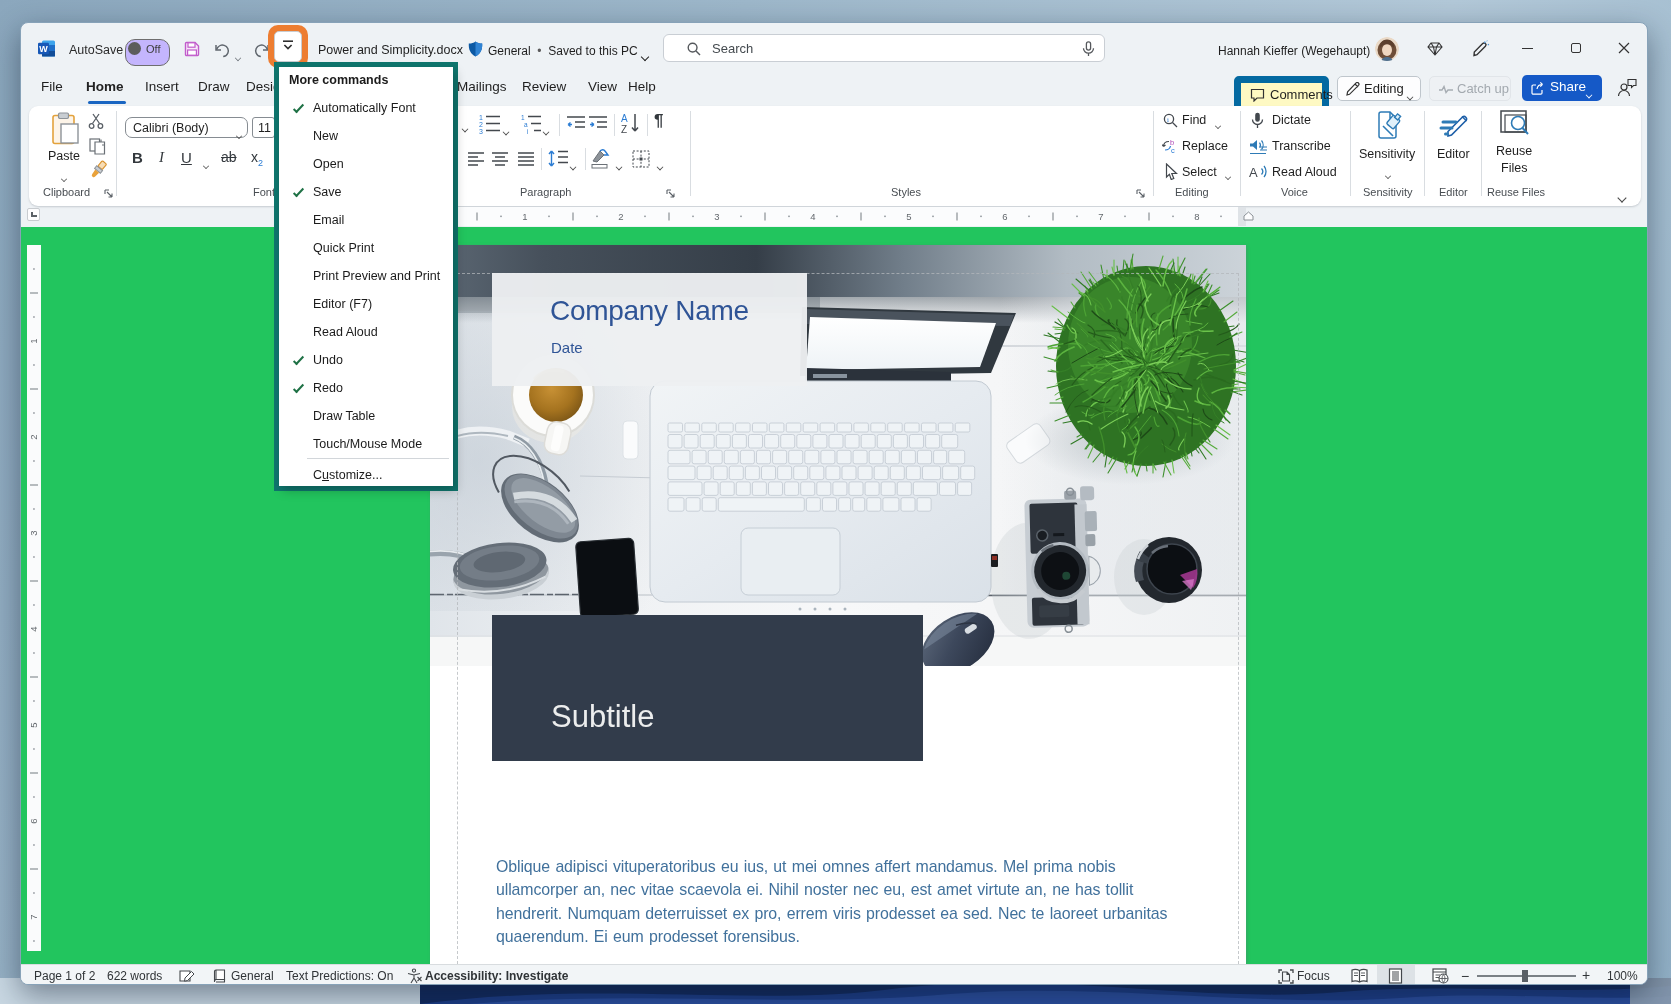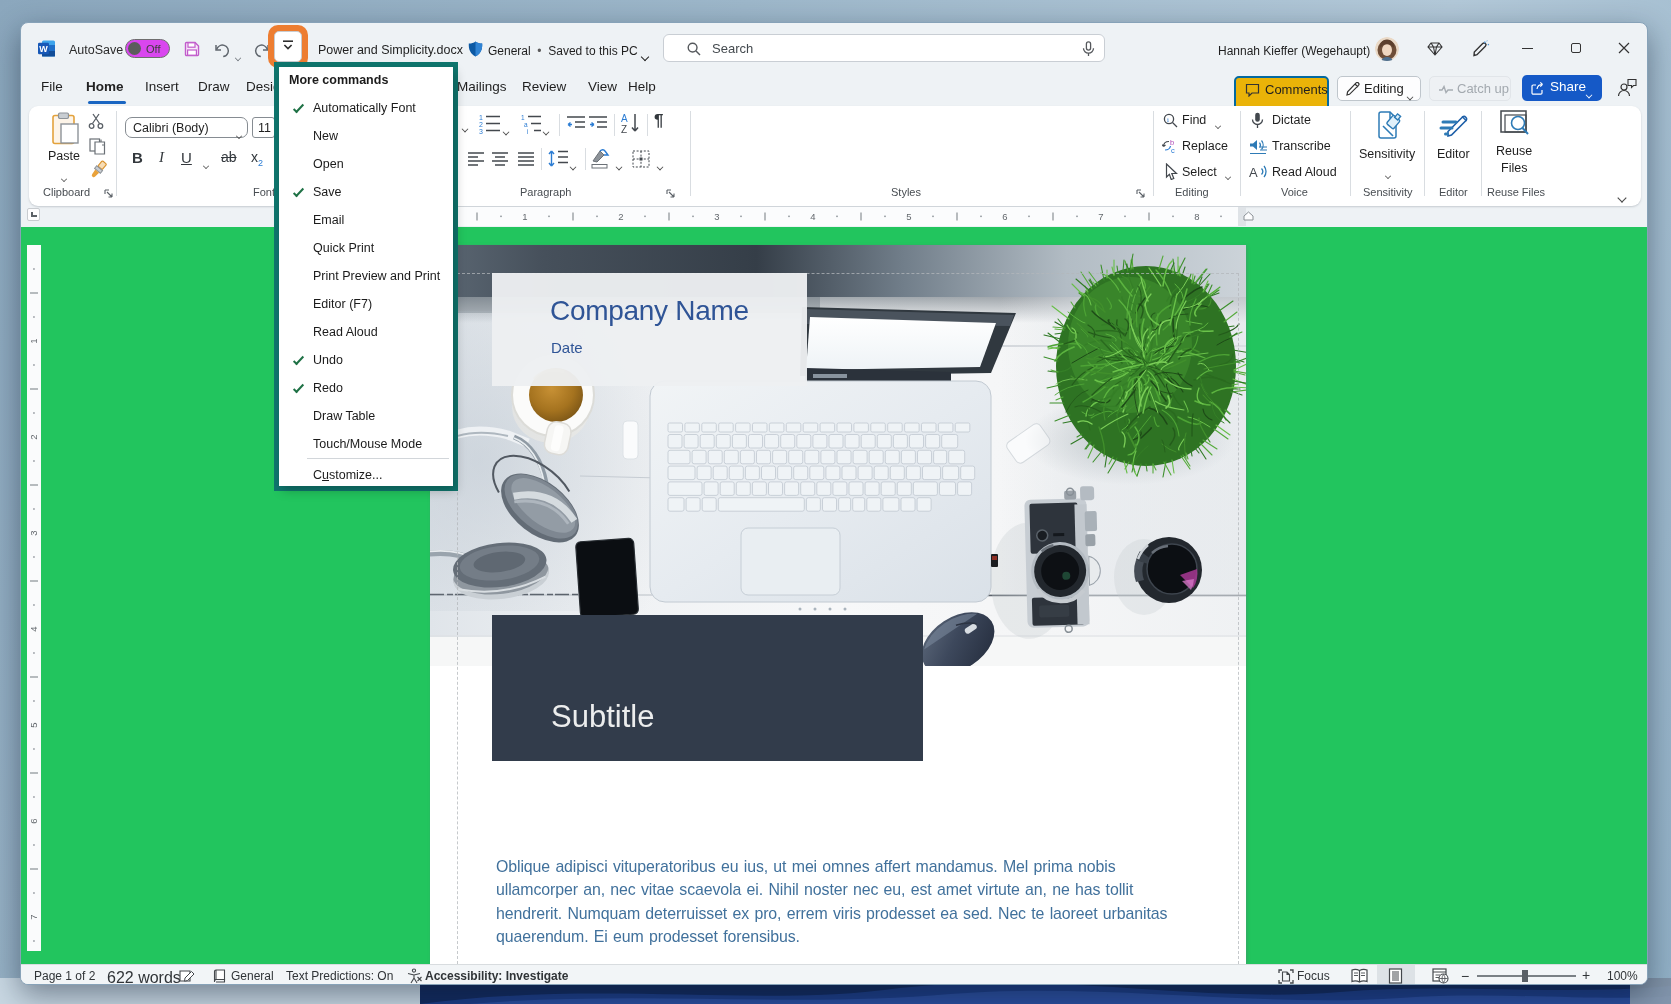--- a/index.html
+++ b/index.html
@@ -50,21 +50,21 @@
 
     <svg class="ic" style="left:17px;top:17px" width="17" height="17" viewBox="0 0 17 17">
       <rect x="4" y="0.5" width="13" height="16" rx="1.5" fill="#3da4ec"></rect>
       <rect x="4" y="5" width="13" height="6" fill="#1e6ec8"></rect>
       <rect x="4" y="11" width="13" height="5.5" fill="#124d98"></rect>
       <rect x="0" y="2.8" width="11" height="11.4" rx="1.2" fill="#1758b7"></rect>
       <text x="5.5" y="11.8" font-size="9" font-weight="bold" fill="#fff" text-anchor="middle" font-family="Liberation Sans">W</text>
     </svg>
     <div class="tx" style="left:48px;top:20px;font-size:12.5px;color:#2b2b2b">AutoSave</div>
 
-    <div class="ab" style="left:104px;top:16px;width:45px;height:19px;border:1px solid #6e6e6e;border-radius:10px;background:#d946ef">
+    <div class="ab" style="left:104px;top:16px;width:45px;height:27px;border:1px solid #6e6e6e;border-radius:10px;background:#c4b5fd">
       <div class="ab" style="left:2px;top:2px;width:13px;height:13px;border-radius:50%;background:#5c5c5c"></div>
       <div class="tx" style="left:20px;top:3px;font-size:11px;color:#3c3c3c">Off</div>
     </div>
 
     <svg class="ic" style="left:163px;top:18px" width="16" height="16" viewBox="0 0 16 16">
       <path d="M1.5 2.5 a1 1 0 0 1 1-1 H11 L14.5 5 V13.5 a1 1 0 0 1 -1 1 H2.5 a1 1 0 0 1 -1-1 Z" fill="#f8e9fa" stroke="#c15ccb" stroke-width="1.4"></path>
       <rect x="4" y="1.8" width="7" height="4.4" fill="#fff" stroke="#c15ccb" stroke-width="1.2"></rect>
       <rect x="3.6" y="9" width="8.8" height="5.2" fill="#fff" stroke="#c15ccb" stroke-width="1.2"></rect>
     </svg>
 
@@ -136,21 +136,21 @@
     <div class="tx" style="left:124px;top:8px;font-size:13.5px">Insert</div>
     <div class="tx" style="left:177px;top:8px;font-size:13.5px">Draw</div>
     <div class="tx" style="left:225px;top:8px;font-size:13.5px">Design</div>
     <div class="tx" style="left:283px;top:8px;font-size:13.5px">Layout</div>
     <div class="tx" style="left:341px;top:8px;font-size:13.5px">References</div>
     <div class="tx" style="left:436px;top:8px;font-size:13.5px">Mailings</div>
     <div class="tx" style="left:501px;top:8px;font-size:13.5px">Review</div>
     <div class="tx" style="left:567px;top:8px;font-size:13.5px">View</div>
     <div class="tx" style="left:607px;top:8px;font-size:13.5px">Help</div>
 
-    <div class="ab" style="left:1213px;top:5px;width:95px;height:40px;border:2px solid #0369a1;border-radius:5px;background:#eab308">
+    <div class="ab" style="left:1213px;top:5px;width:95px;height:40px;border:7px solid #0369a1;border-radius:5px;background:#fef9c3">
       <svg class="ic" style="left:9px;top:5px" width="15" height="14" viewBox="0 0 15 14">
           <path d="M1.5 1.5 H13.5 V10 H7 L4 13 V10 H1.5 Z" fill="none" stroke="#333" stroke-width="1.2"></path>
         </svg>
       <div class="tx" style="left:29px;top:4px;font-size:13px">Comments</div>
     </div>
     <div class="ab" style="left:1316px;top:5px;width:84px;height:25px;border:1px solid #bfc6cc;border-radius:5px;background:#fdfdfe">
       <svg class="ic" style="left:8px;top:5px" width="14" height="14" viewBox="0 0 14 14">
           <path d="M1 13 L3.5 12.3 L12.5 3.3 a1.7 1.7 0 0 0 -2.4-2.4 L1.6 9.9 Z M9 2 L12 5" fill="none" stroke="#333" stroke-width="1.2"></path>
         </svg>
       <div class="tx" style="left:26px;top:4px;font-size:13px">Editing</div>
@@ -1157,21 +1157,21 @@
 <div class="ab" style="left:62px;top:28px;width:315px;height:113px;background:rgba(237,239,241,.96)"></div>
 <div class="tx" style="left:120px;top:50px;font-size:28px;font-weight:300;color:#2f5496;letter-spacing:-.3px">Company Name</div>
 <div class="tx" style="left:121px;top:94px;font-size:15px;color:#2f5496">Date</div>
 <div class="ab" style="left:62px;top:370px;width:431px;height:146px;background:#323c4b"></div>
 <div class="tx" style="left:121px;top:454px;font-size:31px;font-weight:300;color:#eceded">Subtitle</div>
 <div class="tx" style="left:66px;top:610px;font-size:15.9px;line-height:23.3px;color:#41719c;letter-spacing:-.1px;word-spacing:1px">Oblique adipisci vituperatoribus eu ius, ut mei omnes affert mandamus. Mel prima nobis<br>ullamcorper an, nec vitae scaevola ei. Nihil noster nec eu, est amet virtute an, ne has tollit<br>hendrerit. Numquam deterruisset ex pro, errem viris prodesset ea sed. Nec te laoreet urbanitas<br>quaerendum. Ei eum prodesset forensibus.</div>
 </div>
   </div>
   <div id="statusbar">
     <div class="tx" style="left:13px;top:4px;font-size:12px;color:#303437">Page 1 of 2</div>
-    <div class="tx" style="left:86px;top:4px;font-size:16px;color:#303437">622 words</div>
+    <div class="tx" style="left:86px;top:4px;font-size:12px;color:#303437">622 words</div>
     <svg class="ic" style="left:158px;top:4px" width="16" height="14" viewBox="0 0 16 14">
         <path d="M1 2 H11 V12 H1 Z" fill="#fff" stroke="#44484c" stroke-width="1.1"></path>
         <path d="M6 9 L12.5 2.5 L15 5 L8.5 11.5 L5.5 12.2 Z" fill="#fff" stroke="#44484c" stroke-width="1"></path>
       </svg>
     <svg class="ic" style="left:192px;top:4px" width="13" height="14" viewBox="0 0 13 14">
         <path d="M1.5 13 V2.5 A1.5 1.5 0 0 1 3 1 H11.5 V10.5 H3 A1.5 1.5 0 0 0 1.5 12 Z M3 10.5 V1" fill="#fff" stroke="#44484c" stroke-width="1.1"></path>
         <path d="M1.5 12 A1.5 1.5 0 0 1 3 10.5 H11.5 V13 H3" fill="none" stroke="#44484c" stroke-width="1.1"></path>
       </svg>
     <div class="tx" style="left:210px;top:4px;font-size:12px;color:#303437">General</div>
     <div class="tx" style="left:265px;top:4px;font-size:12px;color:#303437">Text Predictions: On</div>

